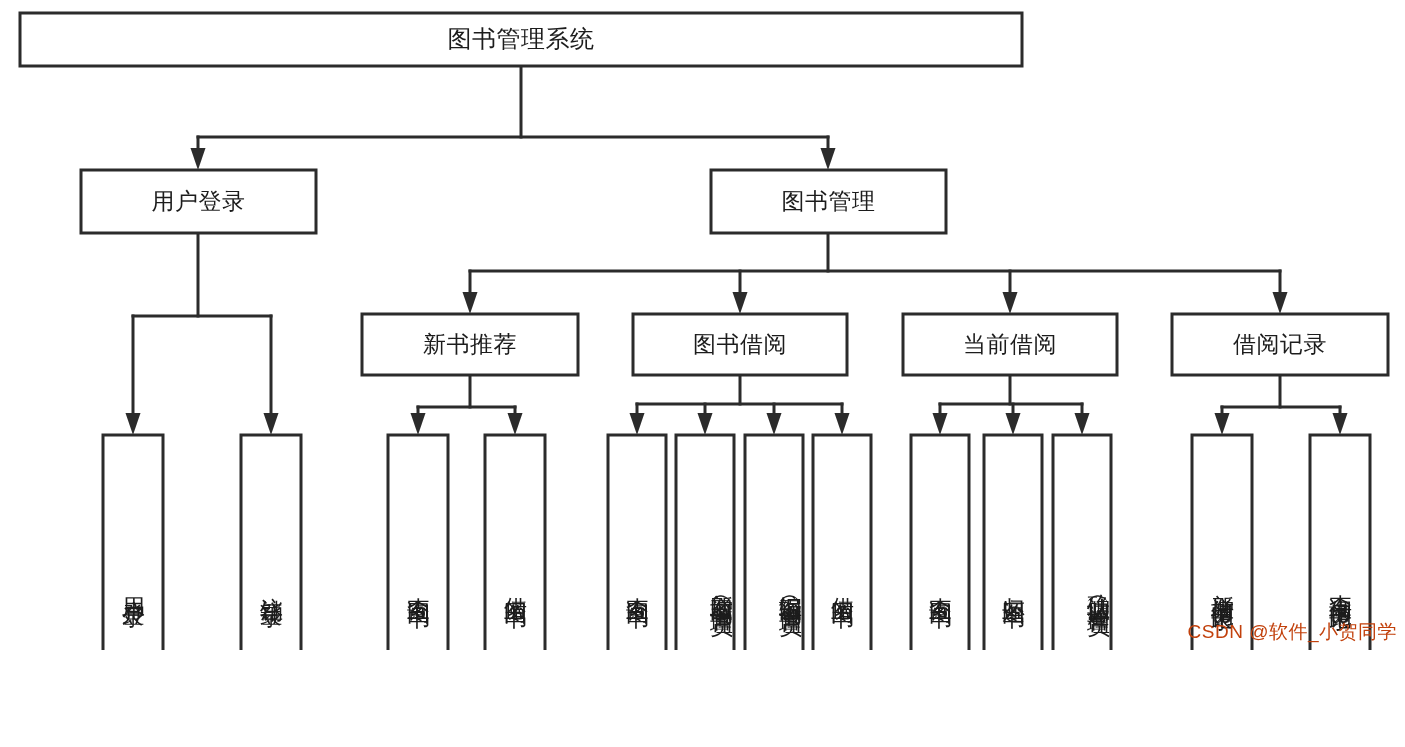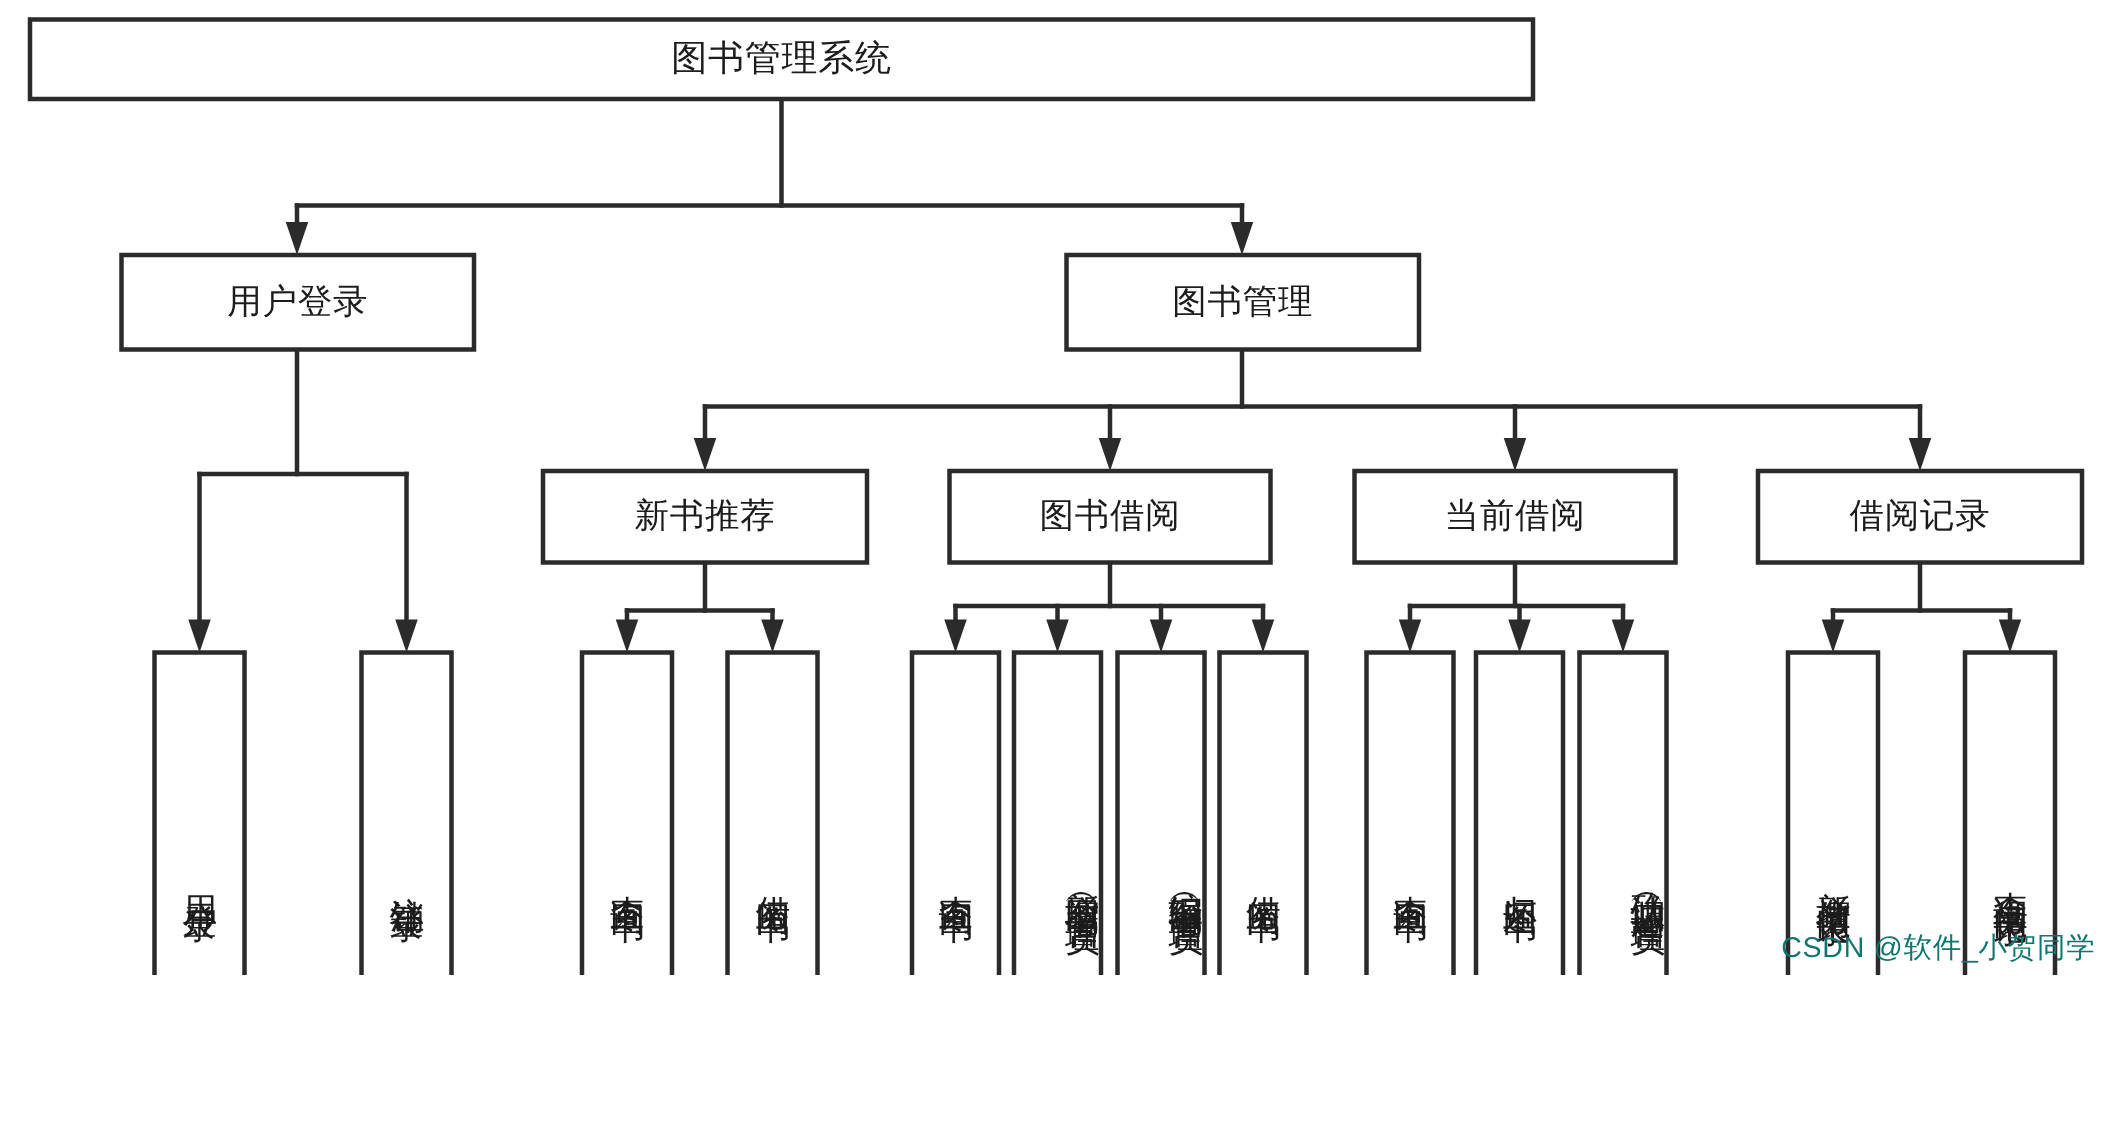--- a/index.html
+++ b/index.html
@@ -71,21 +71,21 @@
   }
   .leaf-vertical-text.center-v {
     align-items: center;
   }
   .watermark {
     position: absolute;
     right: 8px;
     bottom: 5px;
     font-family: "Liberation Sans", "DejaVu Sans", sans-serif;
     font-size: 19px;
-    color: #0f766e;
+    color: #c2410c;
     letter-spacing: 0.5px;
     white-space: nowrap;
     user-select: none;
   }
 </style>
 </head>
 <body>
 
 <div id="diagram-root">
   <svg class="diagram-canvas" viewBox="0 0 1405 747">

